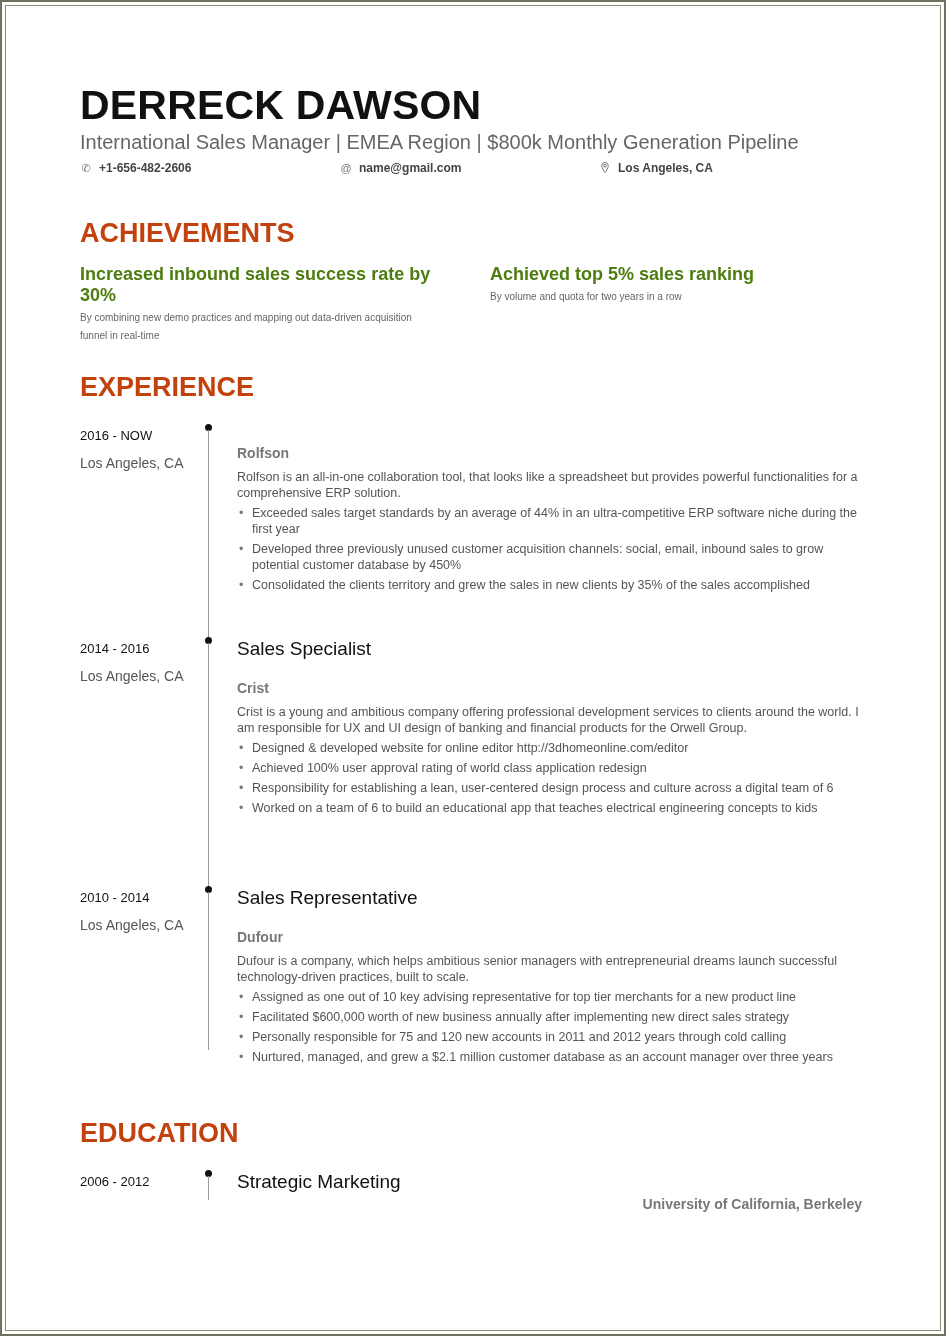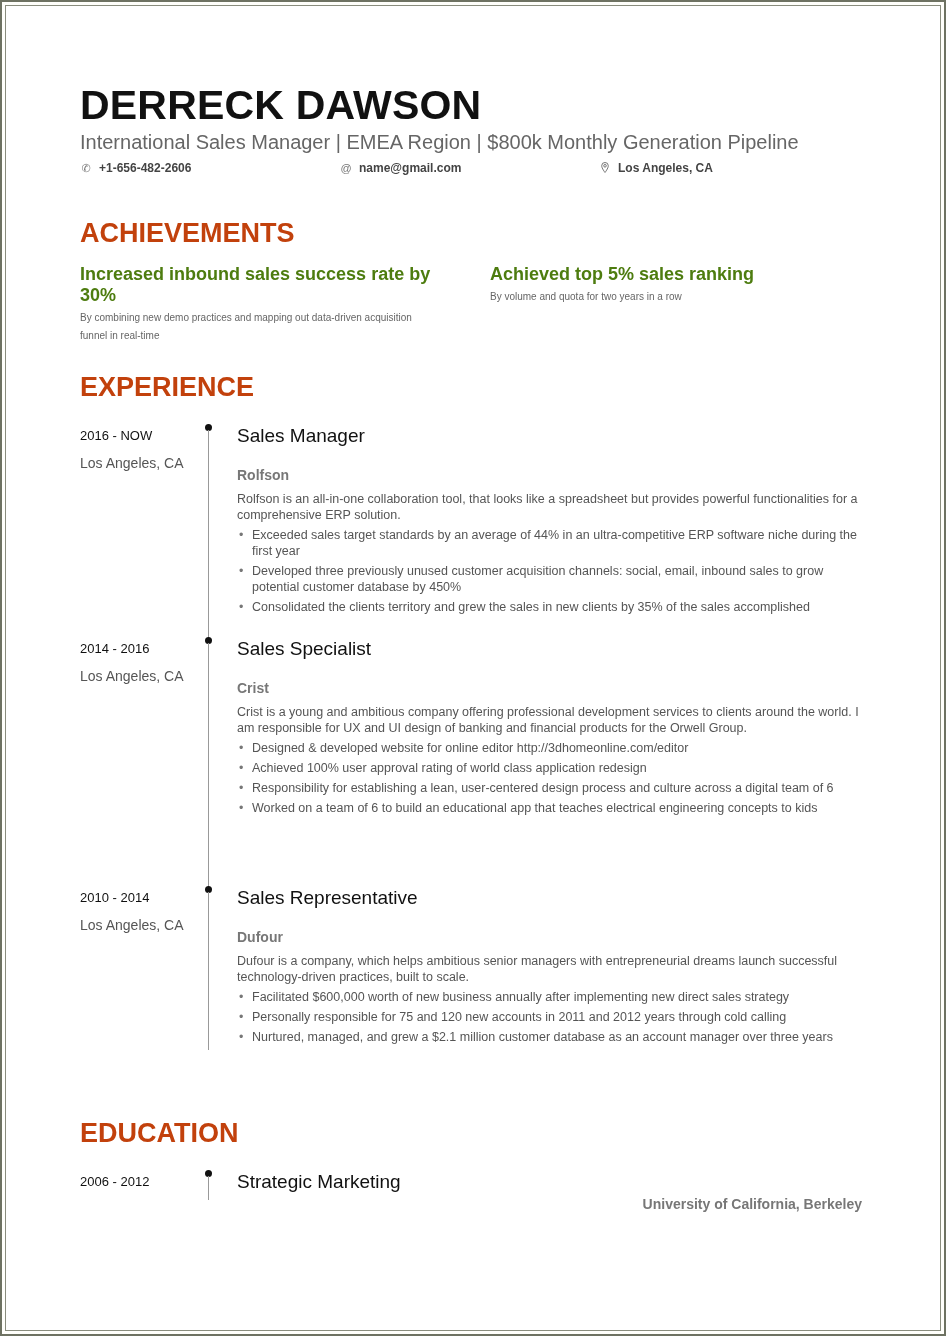--- a/index.html
+++ b/index.html
@@ -74,21 +74,20 @@
   </div>
 
   <div class="section-title" style="top:372px;">EXPERIENCE</div>
 
   <div class="entry" style="top:428px;">
     <div class="date">2016 - NOW</div>
     <div class="loc">Los Angeles, CA</div>
     <div class="dot"></div>
     <div class="line" style="height:208px;"></div>
     <div class="content">
-      <div class="role">Sales Manager</div>
       <div class="company">Rolfson</div>
       <div class="desc">Rolfson is an all-in-one collaboration tool, that looks like a spreadsheet but provides powerful functionalities for a comprehensive ERP solution.</div>
       <ul class="bullets">
         <li>Exceeded sales target standards by an average of 44% in an ultra-competitive ERP software niche during the first year</li>
         <li>Developed three previously unused customer acquisition channels: social, email, inbound sales to grow potential customer database by 450%</li>
         <li>Consolidated the clients territory and grew the sales in new clients by 35% of the sales accomplished</li>
       </ul>
     </div>
   </div>
 
@@ -113,20 +112,21 @@
   <div class="entry" style="top:890px;">
     <div class="date">2010 - 2014</div>
     <div class="loc">Los Angeles, CA</div>
     <div class="dot"></div>
     <div class="line" style="height:158px;"></div>
     <div class="content">
       <div class="role">Sales Representative</div>
       <div class="company">Dufour</div>
       <div class="desc">Dufour is a company, which helps ambitious senior managers with entrepreneurial dreams launch successful technology-driven practices, built to scale.</div>
       <ul class="bullets">
+        <li>Assigned as one out of 10 key advising representative for top tier merchants for a new product line</li>
         <li>Facilitated $600,000 worth of new business annually after implementing new direct sales strategy</li>
         <li>Personally responsible for 75 and 120 new accounts in 2011 and 2012 years through cold calling</li>
         <li>Nurtured, managed, and grew a $2.1 million customer database as an account manager over three years</li>
       </ul>
     </div>
   </div>
 
   <div class="section-title" style="top:1118px;text-align:center;">EDUCATION</div>
 
   <div class="entry" style="top:1174px;">

